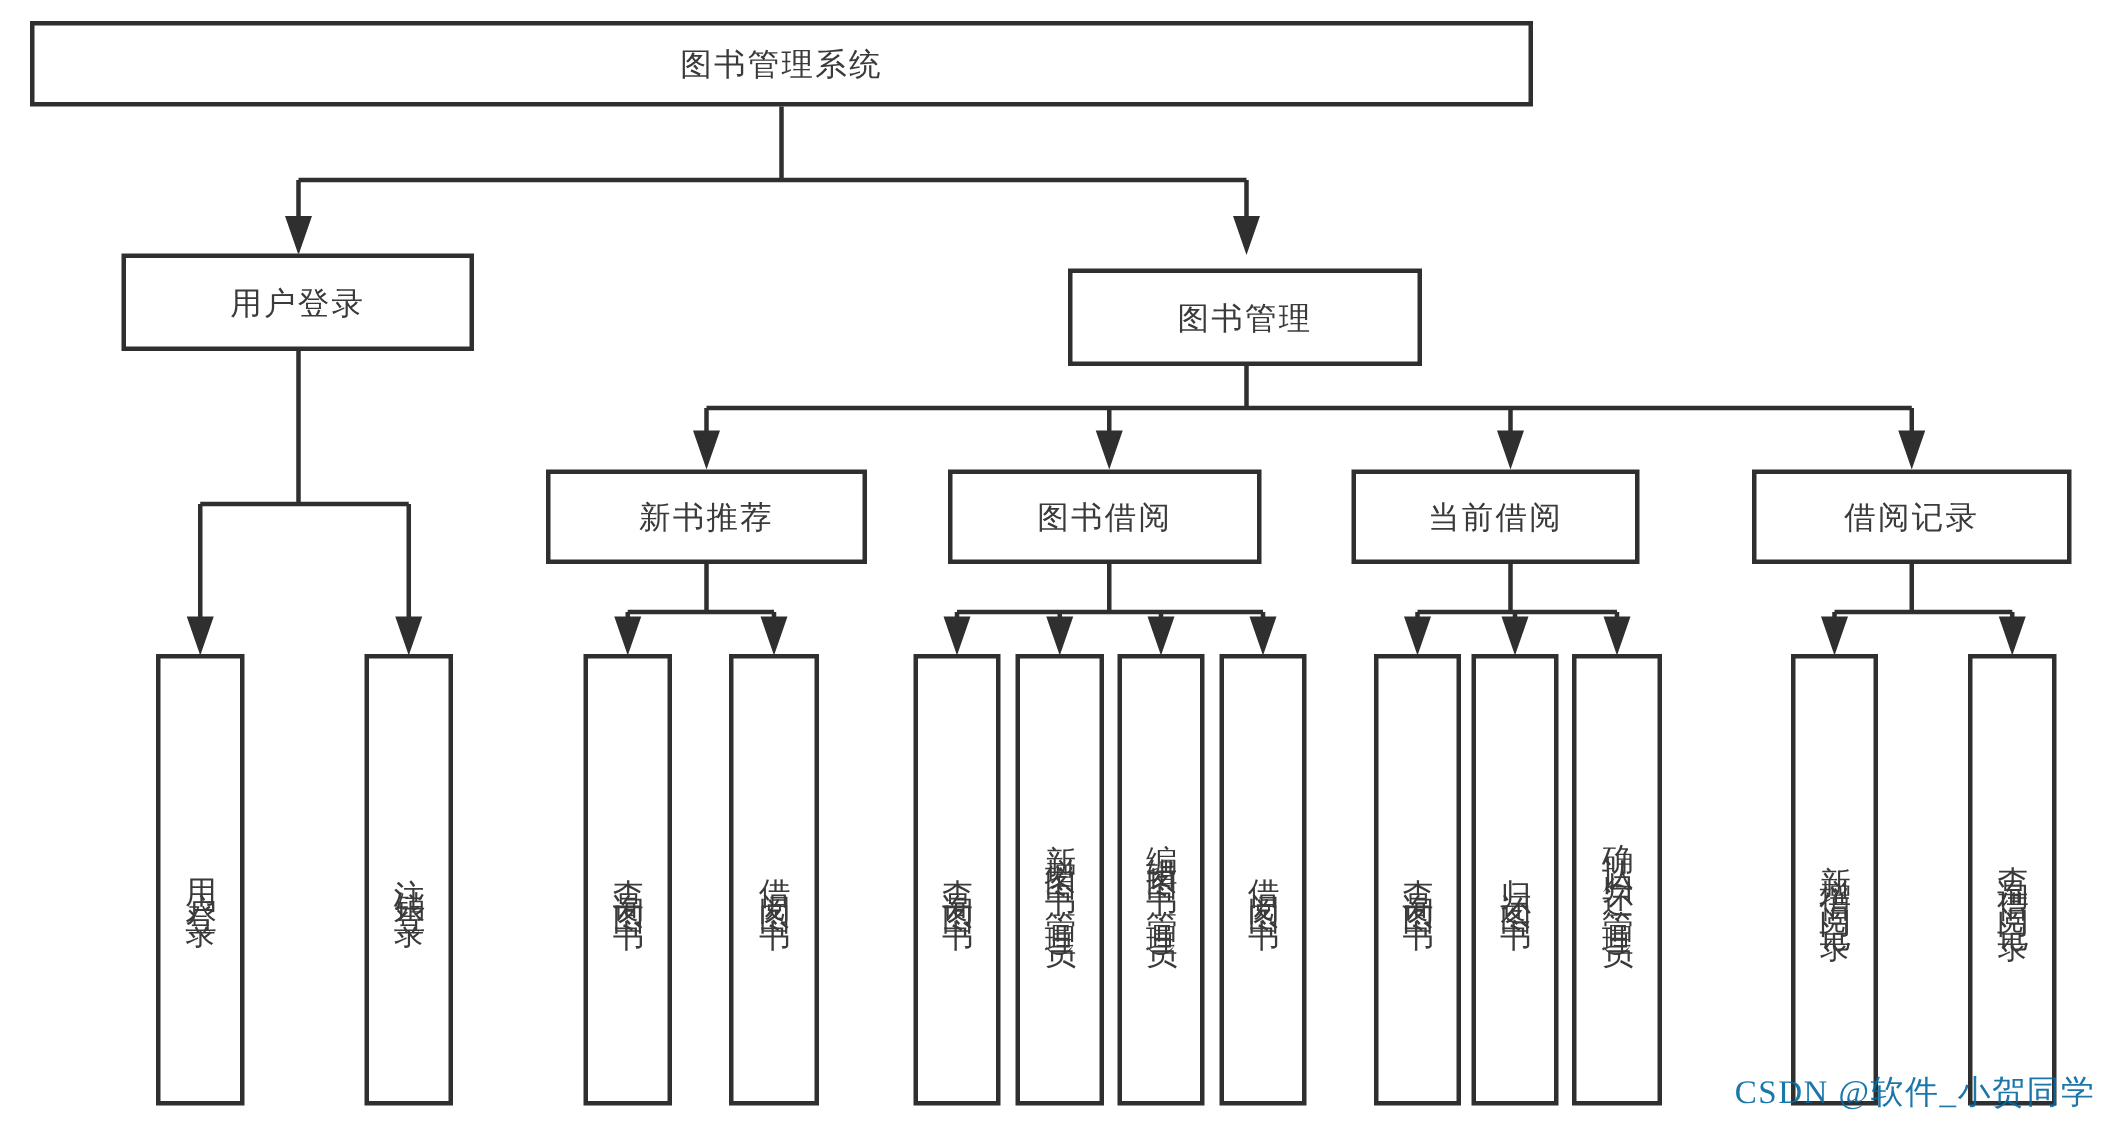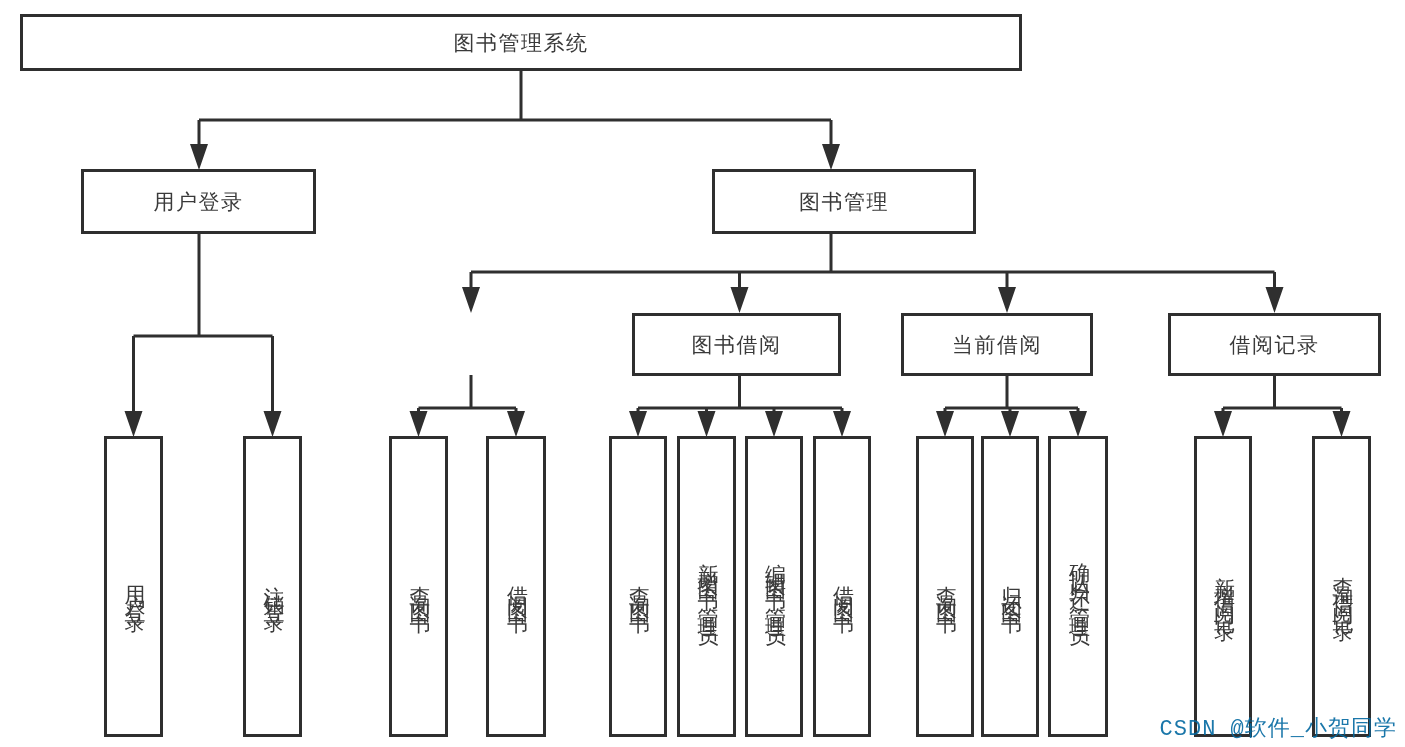--- a/index.html
+++ b/index.html
@@ -1,18 +1,18 @@
 <!DOCTYPE html>
 <html><head>
 <meta charset="utf-8">
 <style>
   html,body{margin:0;padding:0;background:#fff;}
   .stage{
     position:relative;width:1405px;height:747px;background:#ffffff;overflow:hidden;
-    font-family:Liberation Mono, monospace;
+    font-family:Liberation Serif, serif;
   }
   .connectors{position:absolute;left:0;top:0;width:1405px;height:747px;}
   .node{
     position:absolute;box-sizing:border-box;border:3px solid #2f2f2f;background:#ffffff;
     display:flex;align-items:center;justify-content:center;
     color:#3a3a3a;font-size:21px;
   }
   .node.h span{letter-spacing:1.5px;white-space:nowrap;}
   .node.v span{
     writing-mode:vertical-rl;text-orientation:mixed;
@@ -58,24 +58,27 @@
              M1332.5 411 H1350.5 L1341.5 437 Z" fill="#2f2f2f" stroke="none"></path>
   </svg>
 
   <div class="node h" style="left:20px;top:14px;width:1002px;height:57px">
     <span>图书管理系统</span>
   </div>
 
   <div class="node h" style="left:81px;top:169px;width:235px;height:65px">
     <span>用户登录</span>
   </div>
-  <div class="node h" style="left:712px;top:169px;width:264px;height:65px">
+  <div class="node h" style="left:712px;top:179px;width:236px;height:65px">
     <span>图书管理</span>
   </div>
 
+  <div class="node h" style="left:364px;top:313px;width:214px;height:63px">
+    <span>新书推荐</span>
+  </div>
   <div class="node h" style="left:632px;top:313px;width:209px;height:63px">
     <span>图书借阅</span>
   </div>
   <div class="node h" style="left:901px;top:313px;width:192px;height:63px">
     <span>当前借阅</span>
   </div>
   <div class="node h" style="left:1168px;top:313px;width:213px;height:63px">
     <span>借阅记录</span>
   </div>
 

